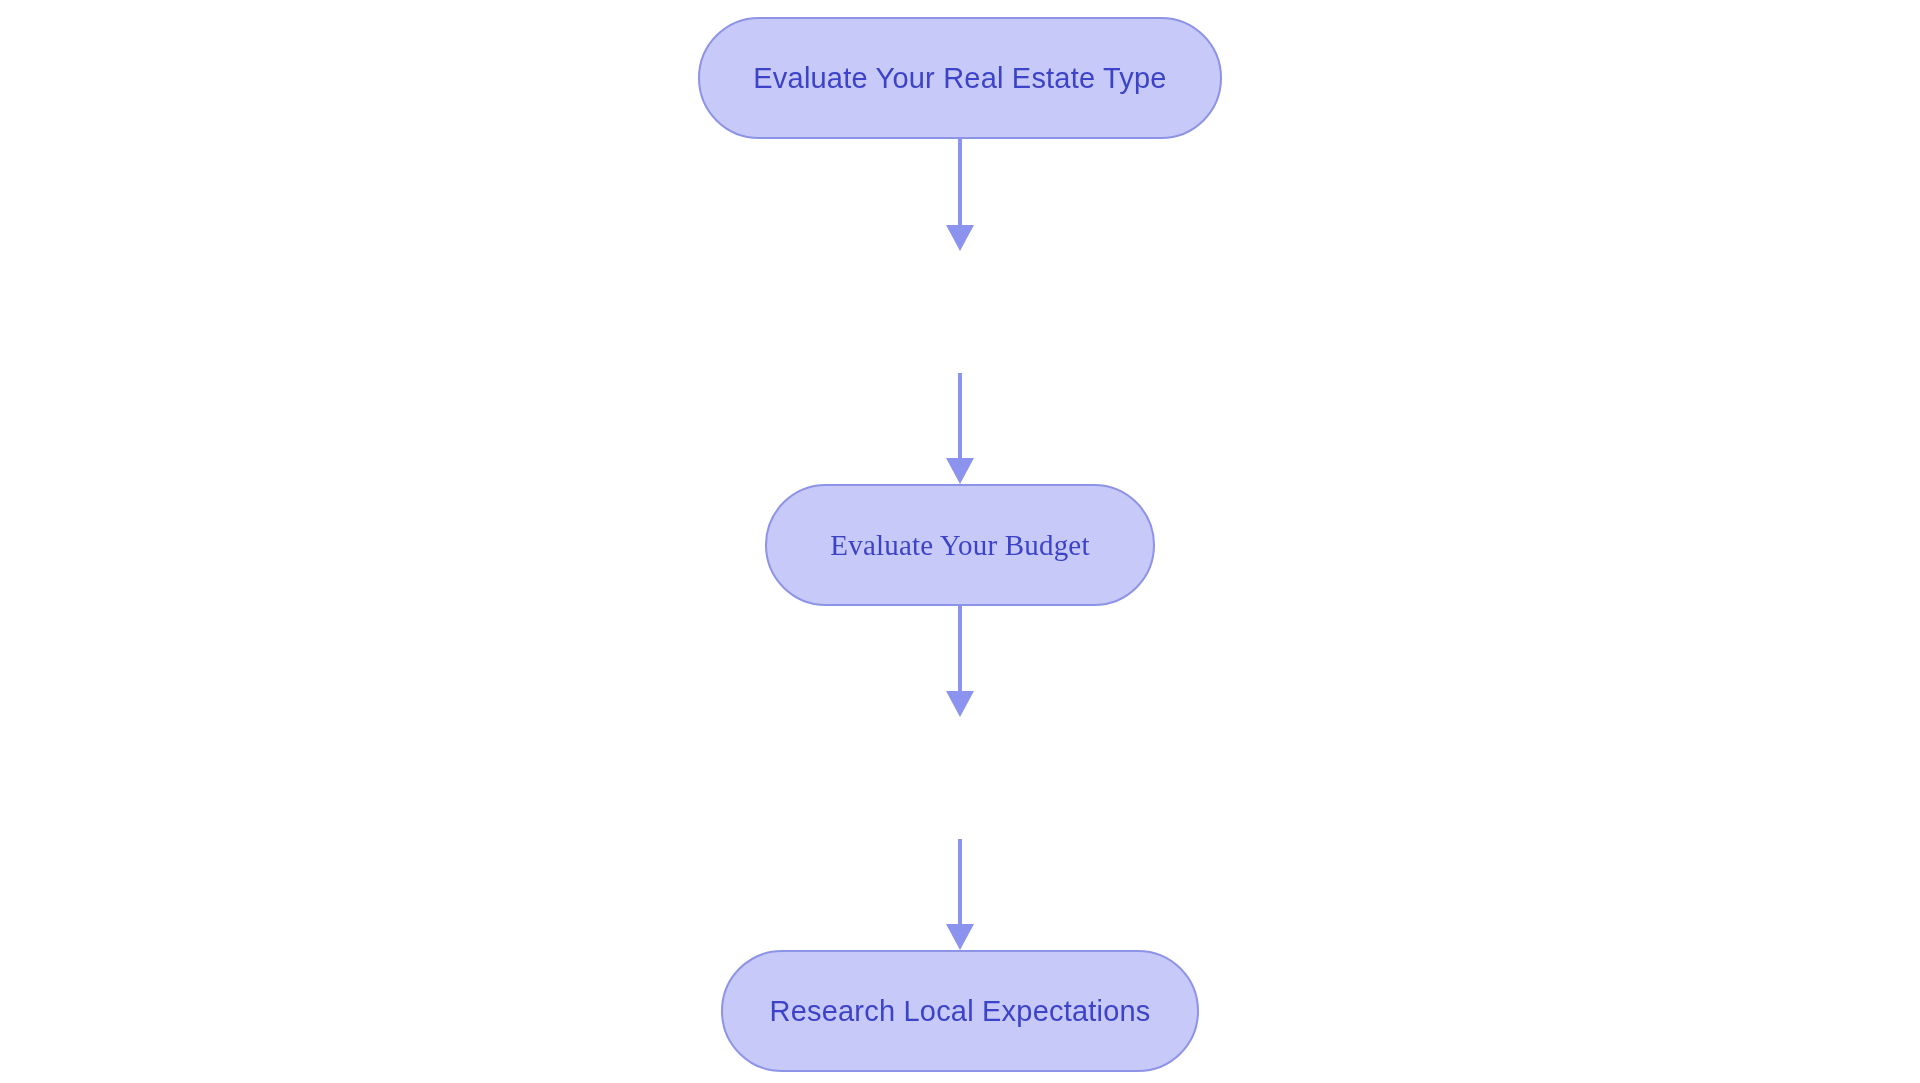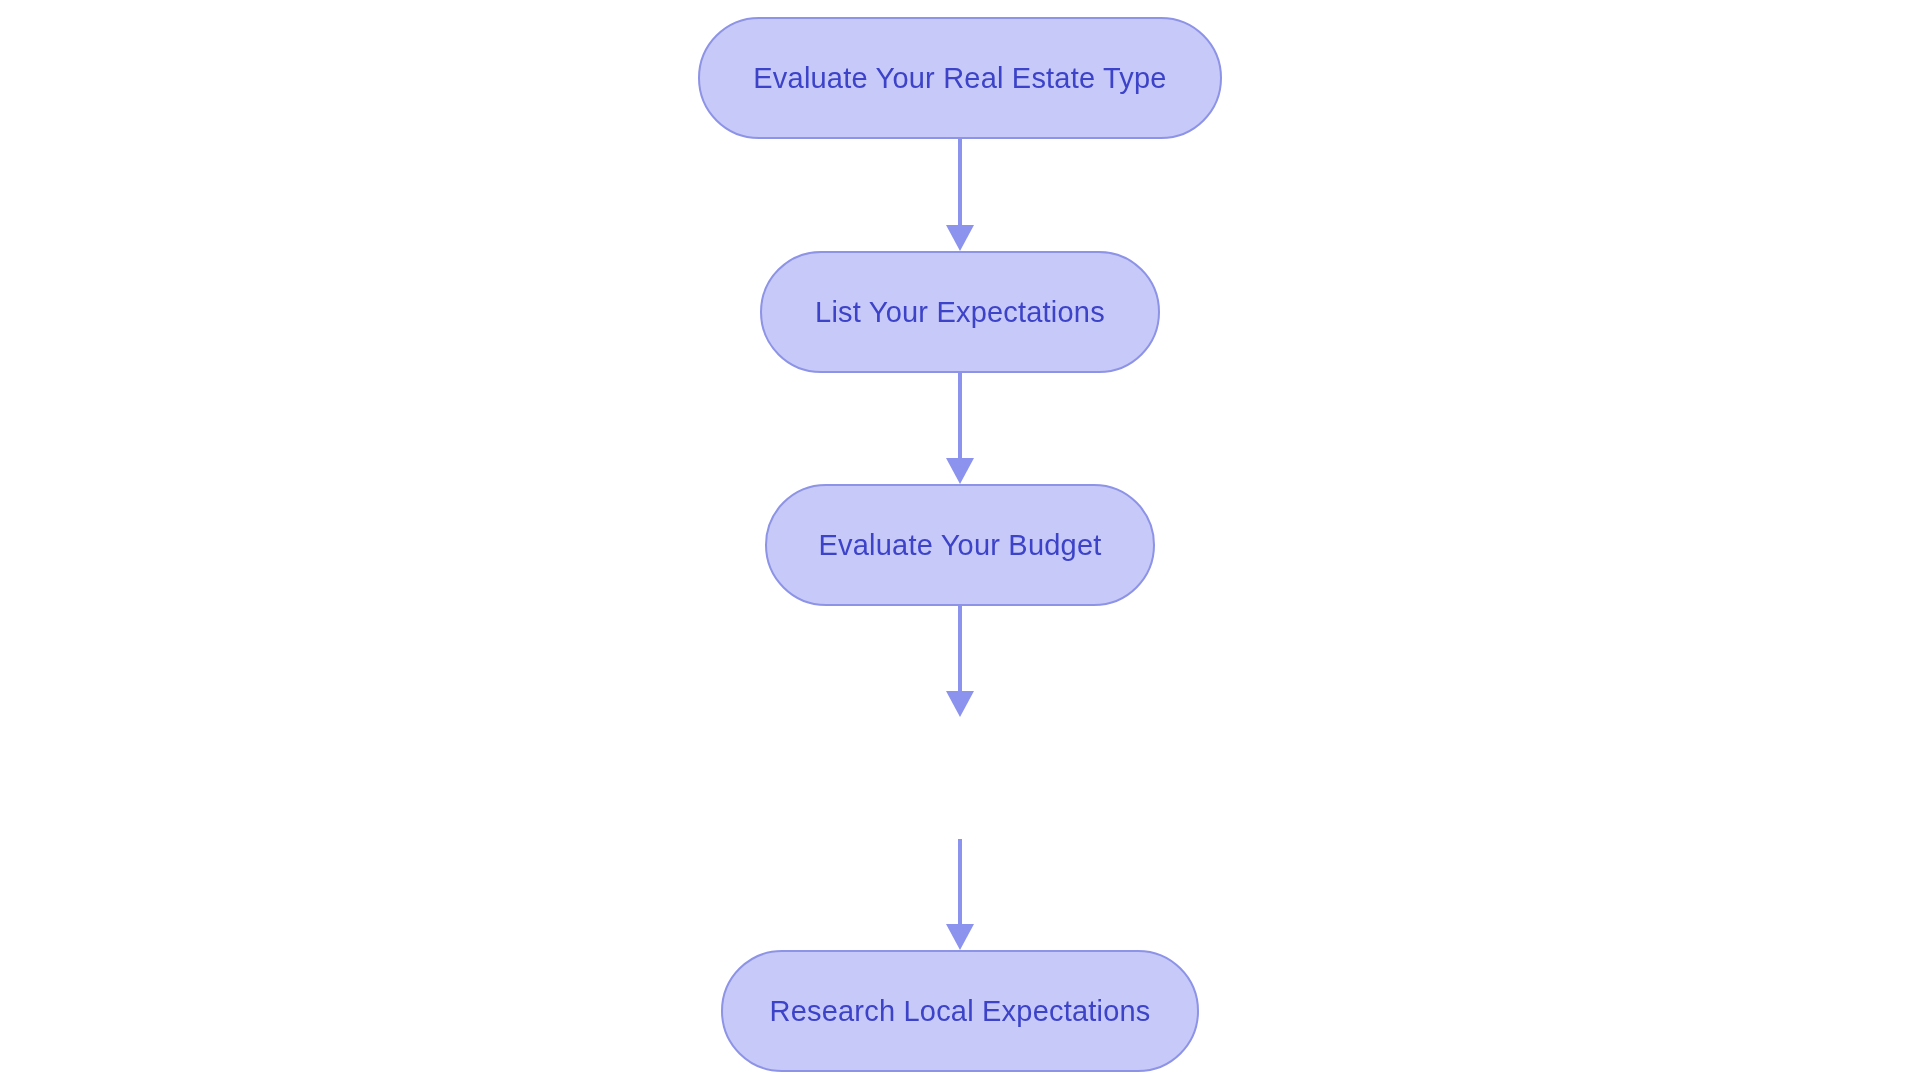--- a/index.html
+++ b/index.html
@@ -66,30 +66,27 @@
 
   <div class="node" style="left:698px; top:17px; width:524px;">
     <span class="node-label">Evaluate Your Real Estate Type</span>
   </div>
 
   <div class="arrow" style="left:946px; top:139px; height:112px;">
     <div class="arrow-line"></div>
     <div class="arrow-head"></div>
   </div>
 
-  <div class="node" style="left:760px; top:251px; width:400px;">
-    <span class="node-label">List Your Expectations</span>
-  </div>
 
   <div class="arrow" style="left:946px; top:373px; height:111px;">
     <div class="arrow-line"></div>
     <div class="arrow-head"></div>
   </div>
 
-  <div class="node" style="left:765px; top:484px; width:390px;">
+  <div class="node" style="left:765px; top:484px; width:390px;font-family:Liberation Serif, serif;">
     <span class="node-label">Evaluate Your Budget</span>
   </div>
 
   <div class="arrow" style="left:946px; top:606px; height:111px;">
     <div class="arrow-line"></div>
     <div class="arrow-head"></div>
   </div>
 
 
   <div class="arrow" style="left:946px; top:839px; height:111px;">

